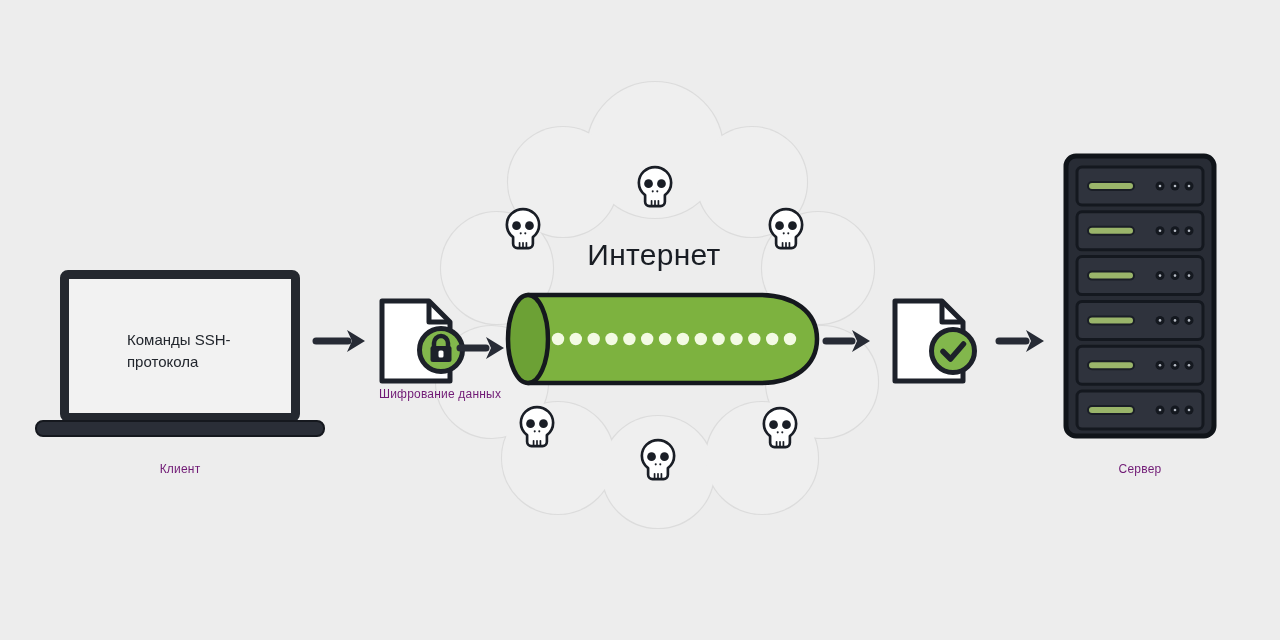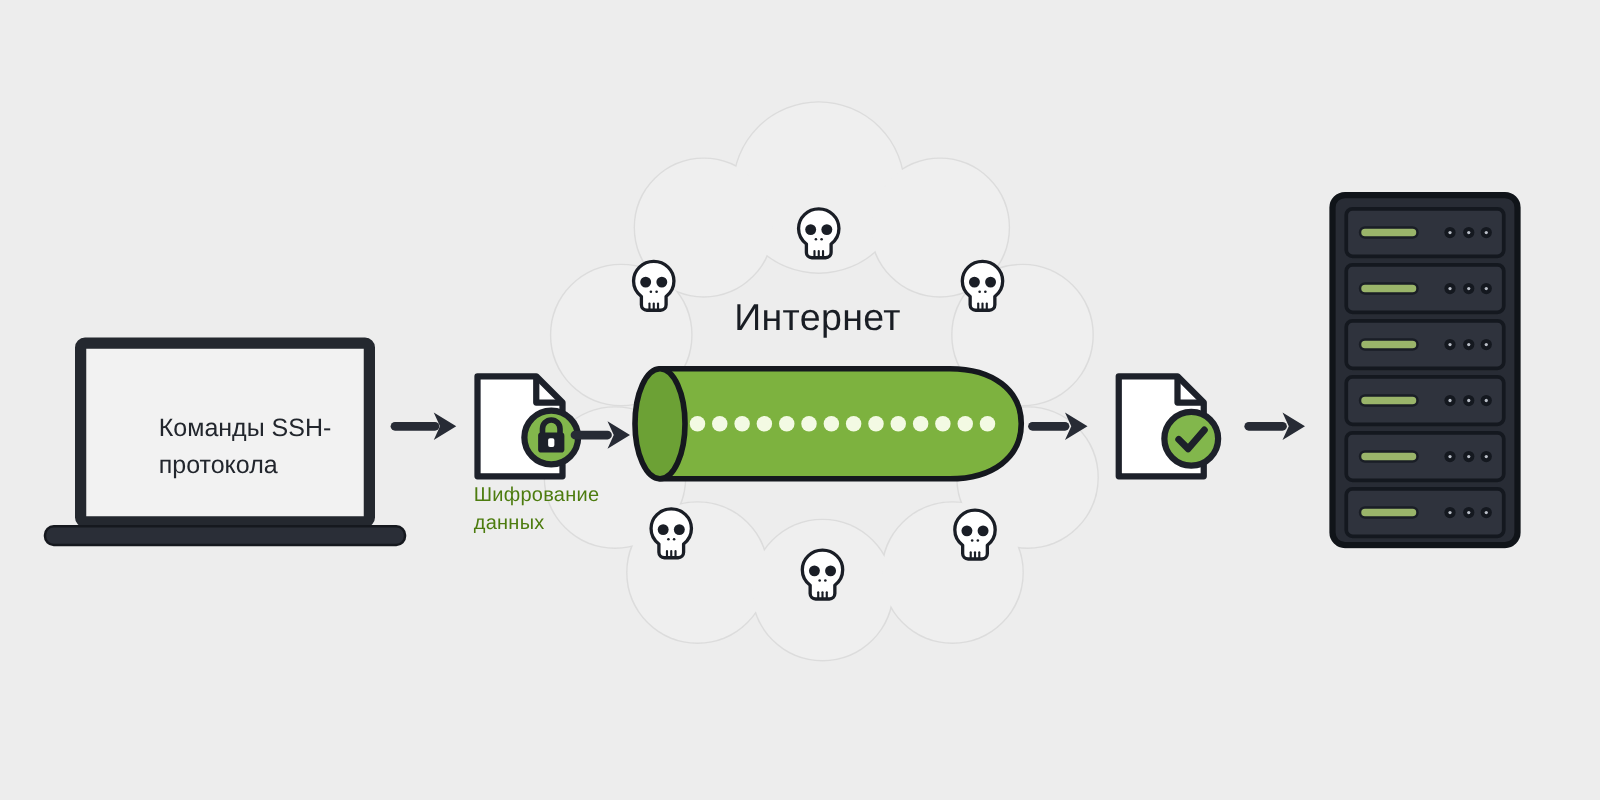--- a/index.html
+++ b/index.html
@@ -3,29 +3,29 @@
 <meta charset="utf-8">
 <style>
   html,body{margin:0;padding:0;}
   .stage{
     position:relative;width:1280px;height:640px;overflow:hidden;
     background:#ededed;
     font-family:"Liberation Sans","DejaVu Sans",sans-serif;
     color:#1e222a;
     padding-left:36px;
   }
-  .lbl{position:absolute;font-size:16px;line-height:1.38;color:#4d7c0f;letter-spacing:.2px;}
+  .lbl{position:absolute;font-size:12px;line-height:1.38;color:#701a75;letter-spacing:.2px;}
   .lbl.center{text-align:center;}
   .internet-lbl{position:absolute;left:544px;top:238px;width:220px;text-align:center;
     font-size:30px;font-weight:500;color:#191d24;letter-spacing:.3px;}
   
   .laptop-screen{position:absolute;left:60px;top:270px;width:240px;height:152px;
     box-sizing:border-box;background:#f2f2f2;border:9px solid #24282f;border-radius:8px;}
   .laptop-screen-text{position:absolute;left:58px;top:50px;width:165px;
-    font-size:20px;line-height:1.45;color:#22262d;}
+    font-size:15px;line-height:1.45;color:#22262d;}
   .laptop-base{position:absolute;left:35px;top:420px;width:290px;height:17px;
     box-sizing:border-box;background:#2a2e37;border:2.5px solid #15181e;border-radius:8px;}
   .abs{position:absolute;}
   .skull{position:absolute;width:38px;height:44px;}
 </style>
 </head>
 <body>
 
 <div class="stage">
 
@@ -55,20 +55,21 @@
         <circle cx="332" cy="388" r="56"></circle>
     </g>
   </svg>
 
   <div class="internet-lbl">Интернет</div>
 
   <div class="laptop-screen">
     <div class="laptop-screen-text">Команды SSH-протокола</div>
   </div>
   <div class="laptop-base"></div>
+  <div class="lbl center" style="left:60px;top:461px;width:240px">Клиент</div>
 
   <svg class="abs" style="left:490px;top:292px" width="330" height="94" viewBox="0 0 330 94">
     <path d="M38,3 H270 C304,3 327,20 327,47 C327,74 304,91 270,91 H38 Z" fill="#7db23f" stroke="#15181e" stroke-width="4.5" stroke-linejoin="round"></path>
     <ellipse cx="38" cy="47" rx="20" ry="44" fill="#6ca135" stroke="#15181e" stroke-width="4.5"></ellipse>
     <g id="tube-dots">
         <circle cx="68.0" cy="47" r="6.2" fill="#f3fae3"></circle>
         <circle cx="85.8" cy="47" r="6.2" fill="#f3fae3"></circle>
         <circle cx="103.7" cy="47" r="6.2" fill="#f3fae3"></circle>
         <circle cx="121.5" cy="47" r="6.2" fill="#f3fae3"></circle>
         <circle cx="139.4" cy="47" r="6.2" fill="#f3fae3"></circle>
@@ -151,20 +152,21 @@
         <rect x="14" y="238.0" width="126" height="38" rx="5" fill="#2f333d" stroke="#14181f" stroke-width="3"></rect>
         <rect x="25" y="253.0" width="46" height="8" rx="4" fill="#9ab56a" stroke="#1a1e26" stroke-width="2"></rect>
         <circle cx="97" cy="257.0" r="4.5" fill="#14181f"></circle>
         <circle cx="97" cy="257.0" r="1.3" fill="#b9bec7"></circle>
         <circle cx="112" cy="257.0" r="4.5" fill="#14181f"></circle>
         <circle cx="112" cy="257.0" r="1.3" fill="#b9bec7"></circle>
         <circle cx="126" cy="257.0" r="4.5" fill="#14181f"></circle>
         <circle cx="126" cy="257.0" r="1.3" fill="#b9bec7"></circle>
       </g>
   </svg>
+  <div class="lbl center" style="left:1065px;top:461px;width:150px">Сервер</div>
 
   <div class="skull" style="left: 504px; top: 207px;">
       <svg width="38" height="44" viewBox="0 0 40 46">
         <path d="M20,2 C10.6,2 3,9.4 3,18.6 c0,5.6 2.6,10 6.6,13 l0,7 c0,2.6 2,4.6 4.6,4.6 l11.6,0 c2.6,0 4.6,-2 4.6,-4.6 l0,-7 c4,-3 6.6,-7.4 6.6,-13 C37,9.4 29.4,2 20,2 Z" fill="#ffffff" stroke="#1a1e26" stroke-width="2.8" stroke-linejoin="round"></path>
         <circle cx="13.2" cy="19.5" r="4.6" fill="#1a1e26"></circle>
         <circle cx="26.8" cy="19.5" r="4.6" fill="#1a1e26"></circle>
         <circle cx="17.6" cy="27.6" r="1.1" fill="#1a1e26"></circle>
         <circle cx="22.4" cy="27.6" r="1.1" fill="#1a1e26"></circle>
         <g stroke="#1a1e26" stroke-width="1.8" stroke-linecap="round">
           <line x1="16.4" y1="37.5" x2="16.4" y2="42.6"></line>

